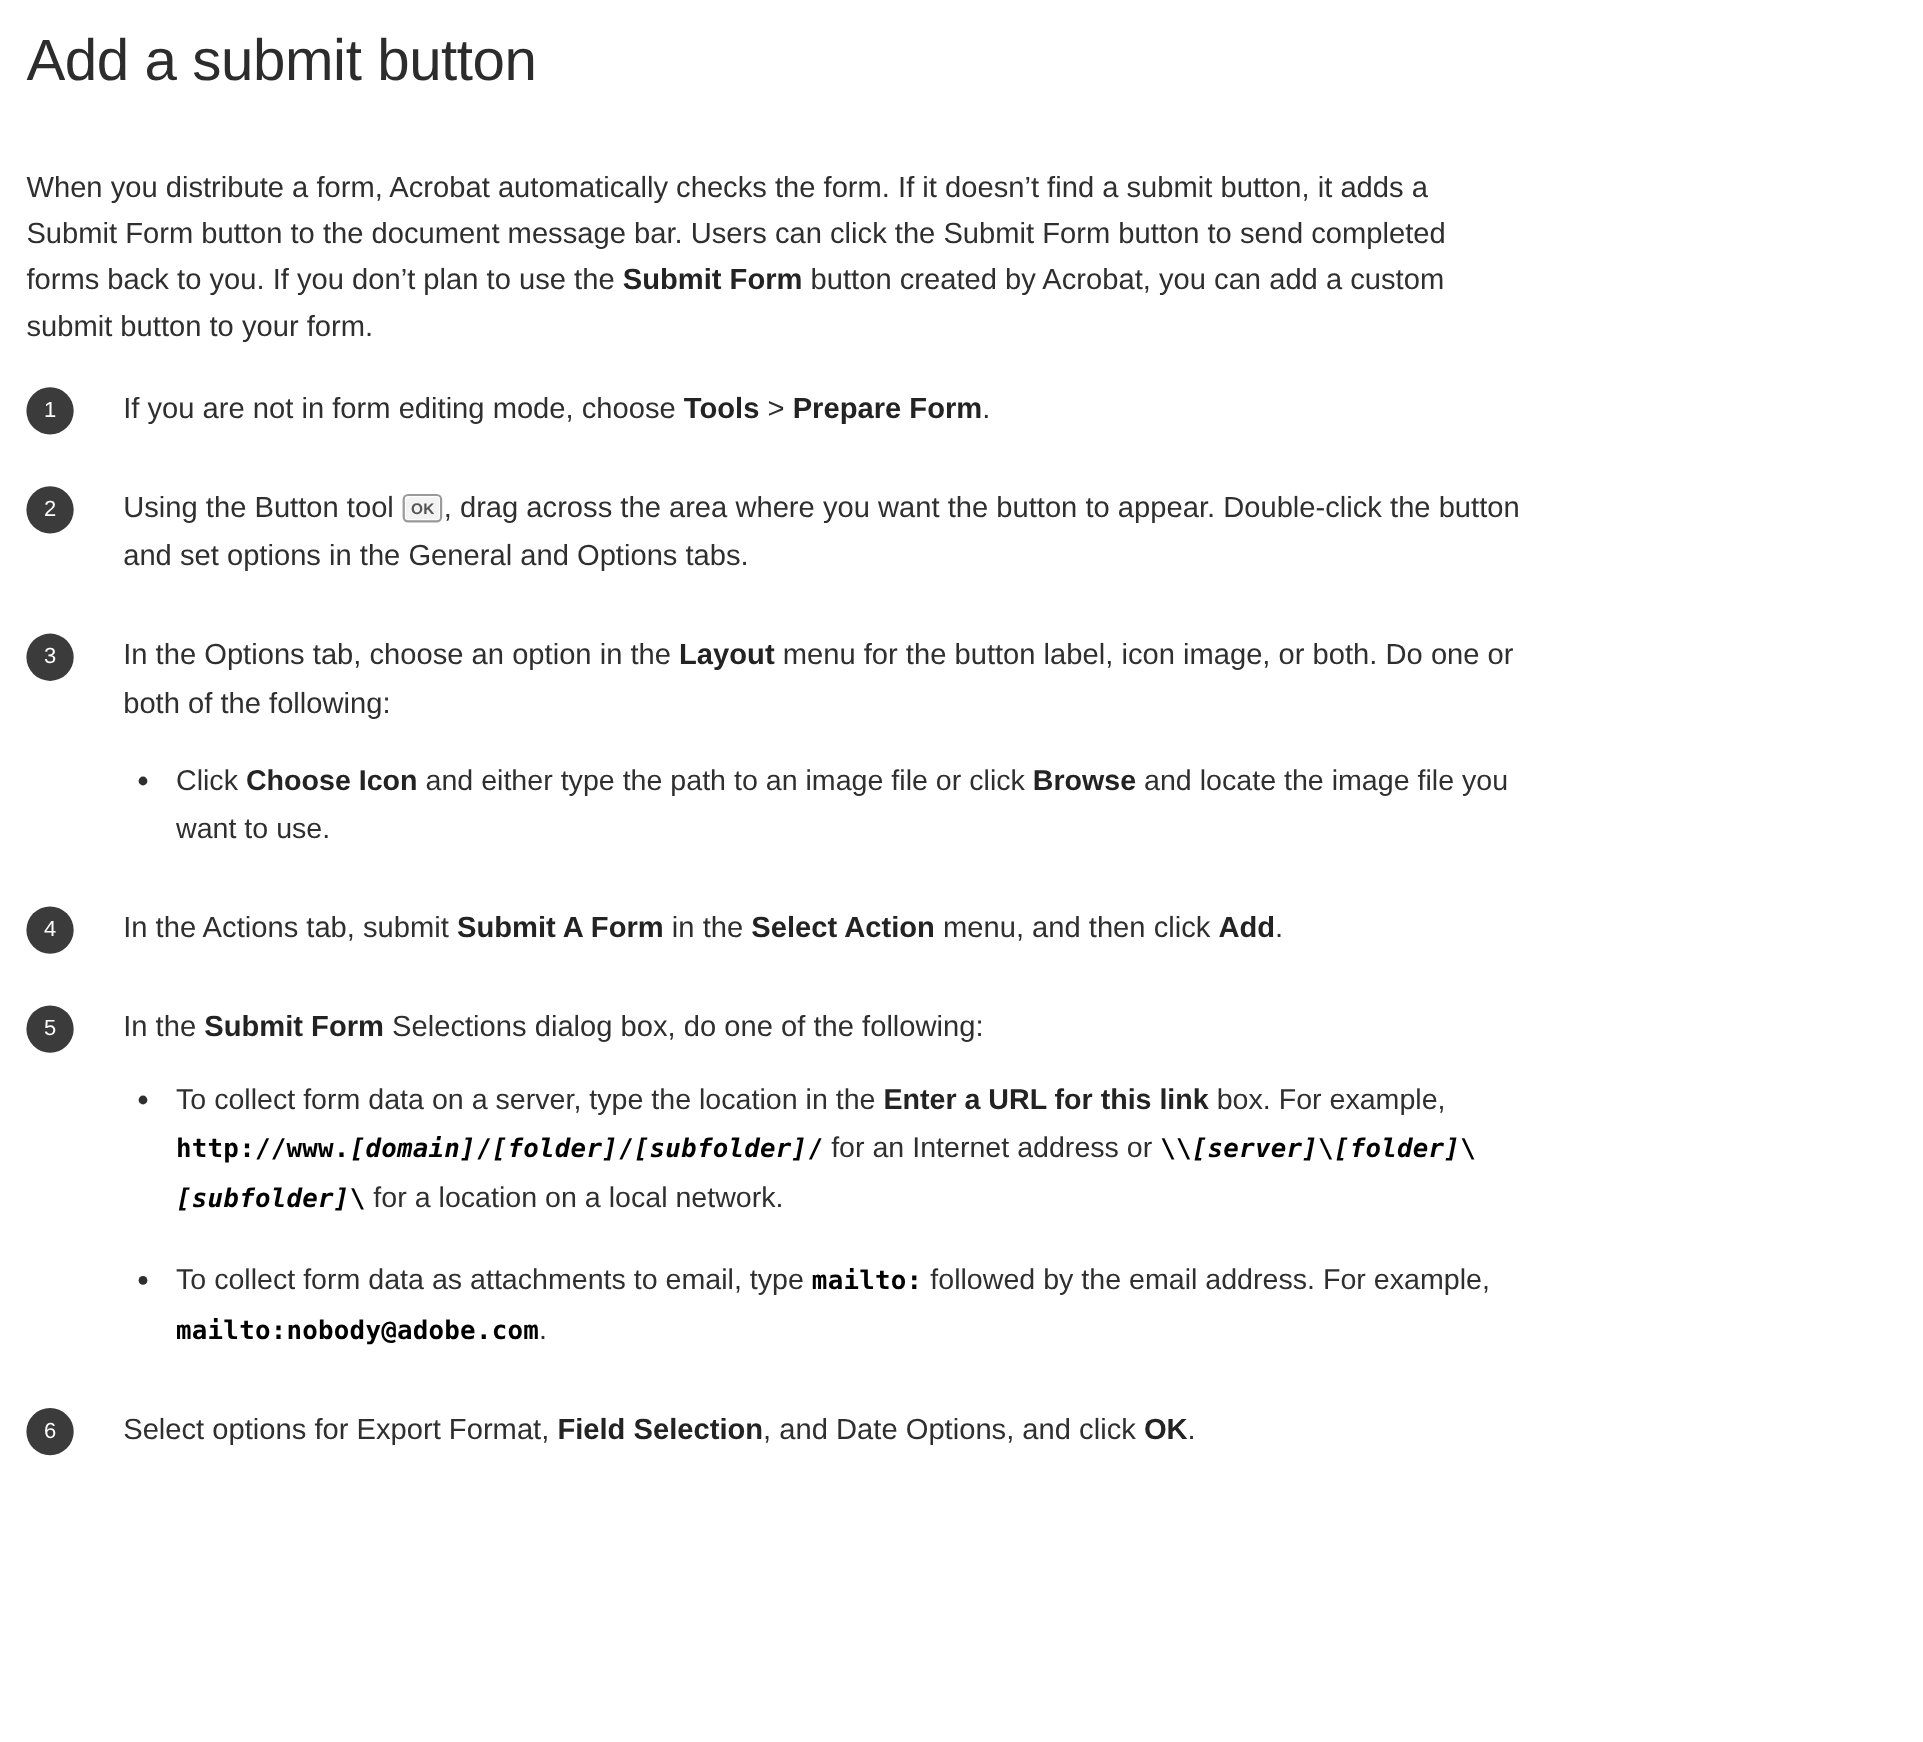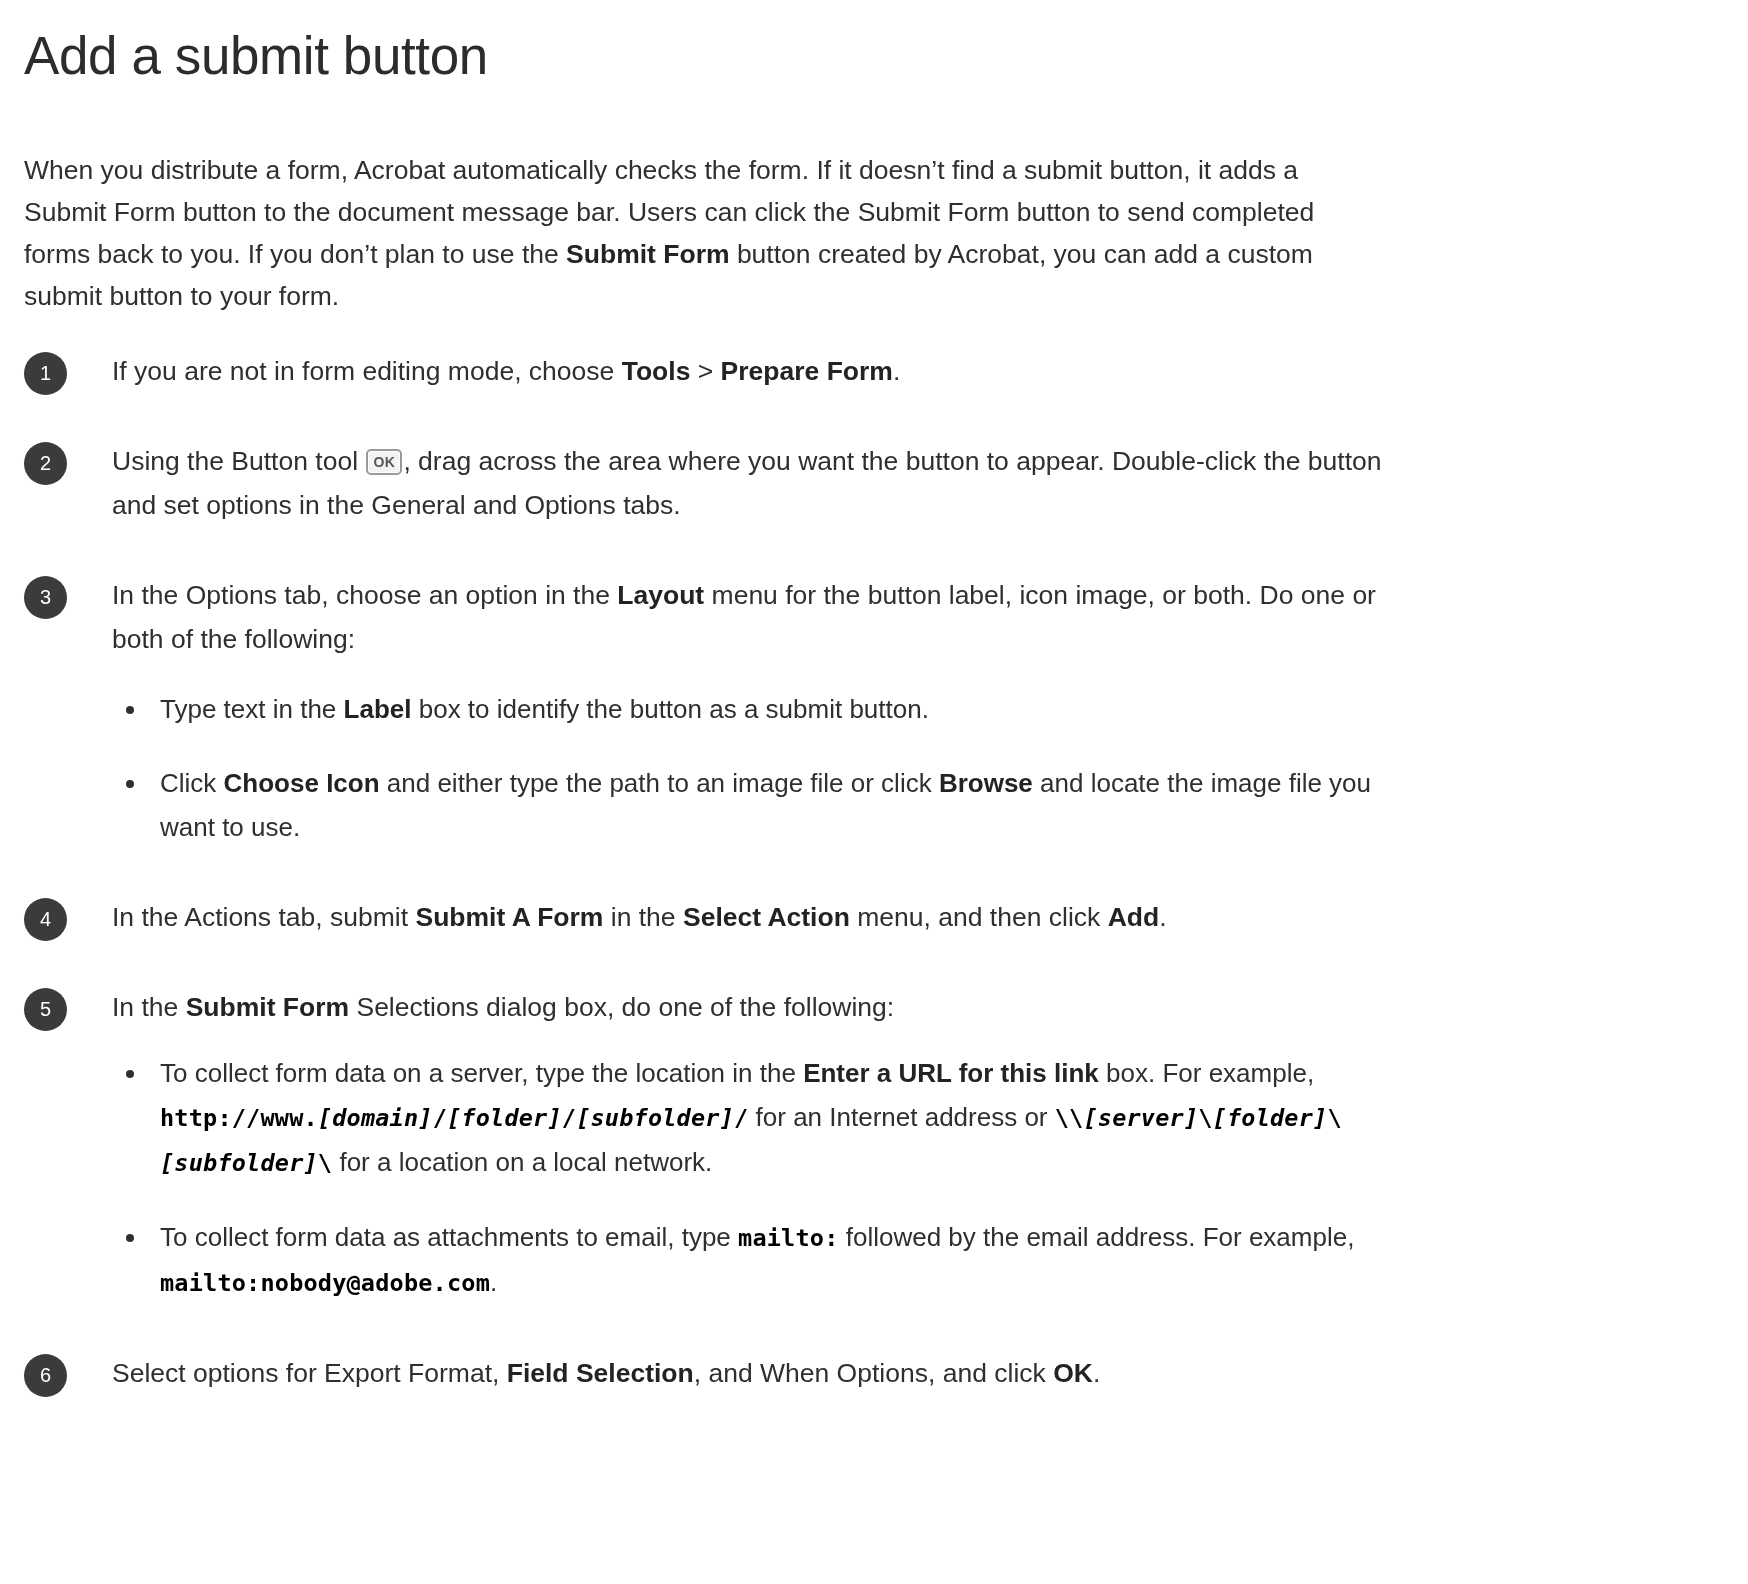--- a/index.html
+++ b/index.html
@@ -163,21 +163,20 @@
     <li class="step">
       <span class="step-marker">2</span>
       <div class="step-text"><span>Using the Button tool </span><span class="ok-icon"><span>OK</span></span><span>, drag across the area where you want the button to appear. Double-click the button and set options in the General and Options tabs.</span></div>
     </li>
 
     <li class="step">
       <span class="step-marker">3</span>
       <div class="step-text"><span>In the Options tab, choose an option in the </span><b>Layout</b><span> menu for the button label, icon image, or both. Do one or both of the following:</span>
 
         <ul class="sublist">
-          <li class="subitem"><span class="dot"></span><span>Type text in the </span><b>Label</b><span> box to identify the button as a submit button.</span></li>
           <li class="subitem"><span class="dot"></span><span>Click </span><b>Choose Icon</b><span> and either type the path to an image file or click </span><b>Browse</b><span> and locate the image file you want to use.</span></li>
         </ul>
       </div>
     </li>
 
     <li class="step">
       <span class="step-marker">4</span>
       <div class="step-text"><span>In the Actions tab, submit </span><b>Submit A Form</b><span> in the </span><b>Select Action</b><span> menu, and then click </span><b>Add</b><span>.</span></div>
     </li>
 
@@ -188,17 +187,17 @@
         <ul class="sublist tight">
           <li class="subitem"><span class="dot"></span><span>To collect form data on a server, type the location in the </span><b>Enter a URL for this link</b><span> box. For example, </span><code class="mono">http://www.</code><code class="mono it">[domain]</code><code class="mono">/</code><code class="mono it">[folder]</code><code class="mono">/</code><code class="mono it">[subfolder]</code><code class="mono">/</code><span> for an Internet address or </span><code class="mono">\\</code><code class="mono it">[server]</code><code class="mono">\</code><code class="mono it">[folder]</code><code class="mono">\</code><code class="mono it">[subfolder]</code><code class="mono">\</code><span> for a location on a local network.</span></li>
 
           <li class="subitem"><span class="dot"></span><span>To collect form data as attachments to email, type </span><code class="mono">mailto:</code><span> followed by the email address. For example, </span><code class="mono">mailto:nobody@adobe.com</code><span>.</span></li>
         </ul>
       </div>
     </li>
 
     <li class="step">
       <span class="step-marker">6</span>
-      <div class="step-text"><span>Select options for Export Format, </span><b>Field Selection</b><span>, and When Options, and click </span><b>OK</b><span>.</span></div>
+      <div class="step-text"><span>Select options for Export Format, </span><b>Field Selection</b><span>, and Date Options, and click </span><b>OK</b><span>.</span></div>
     </li>
 
   </ol>
 </div>
 
 </body></html>

